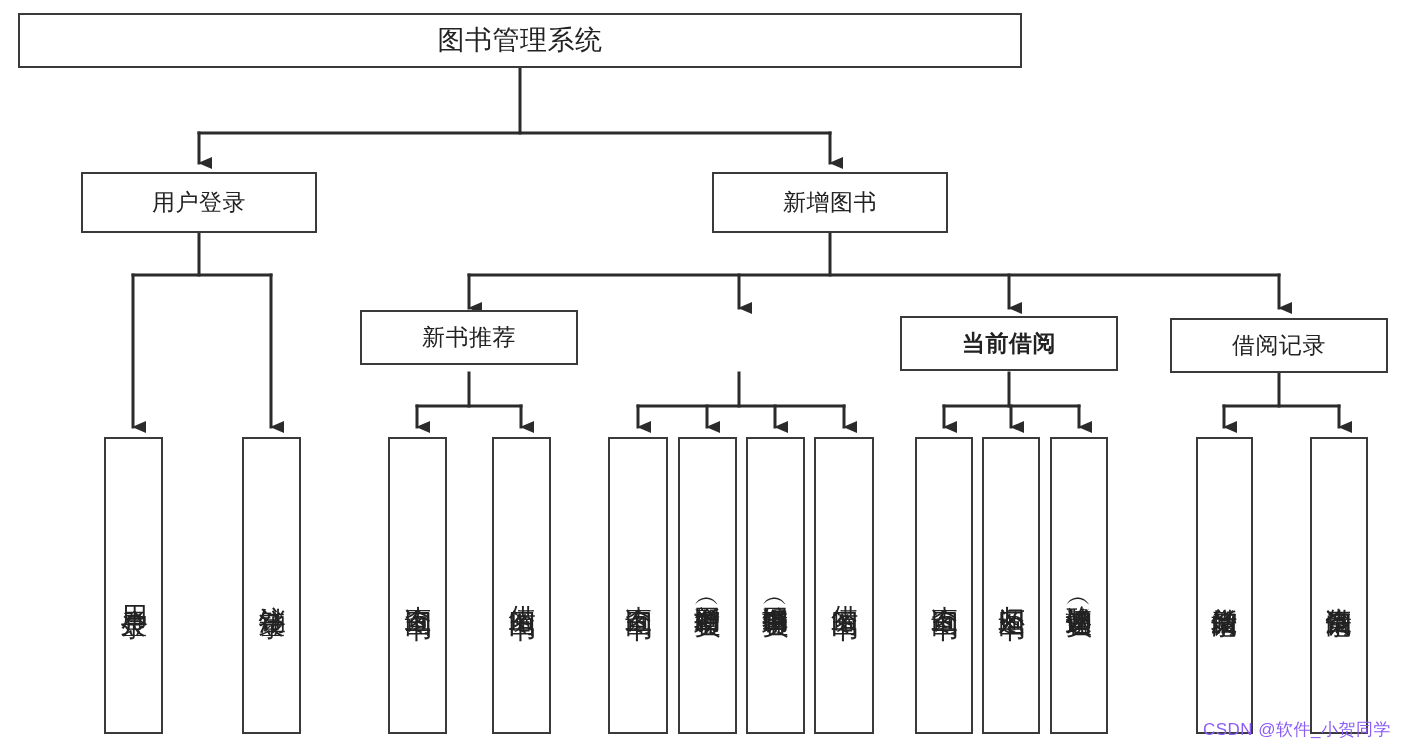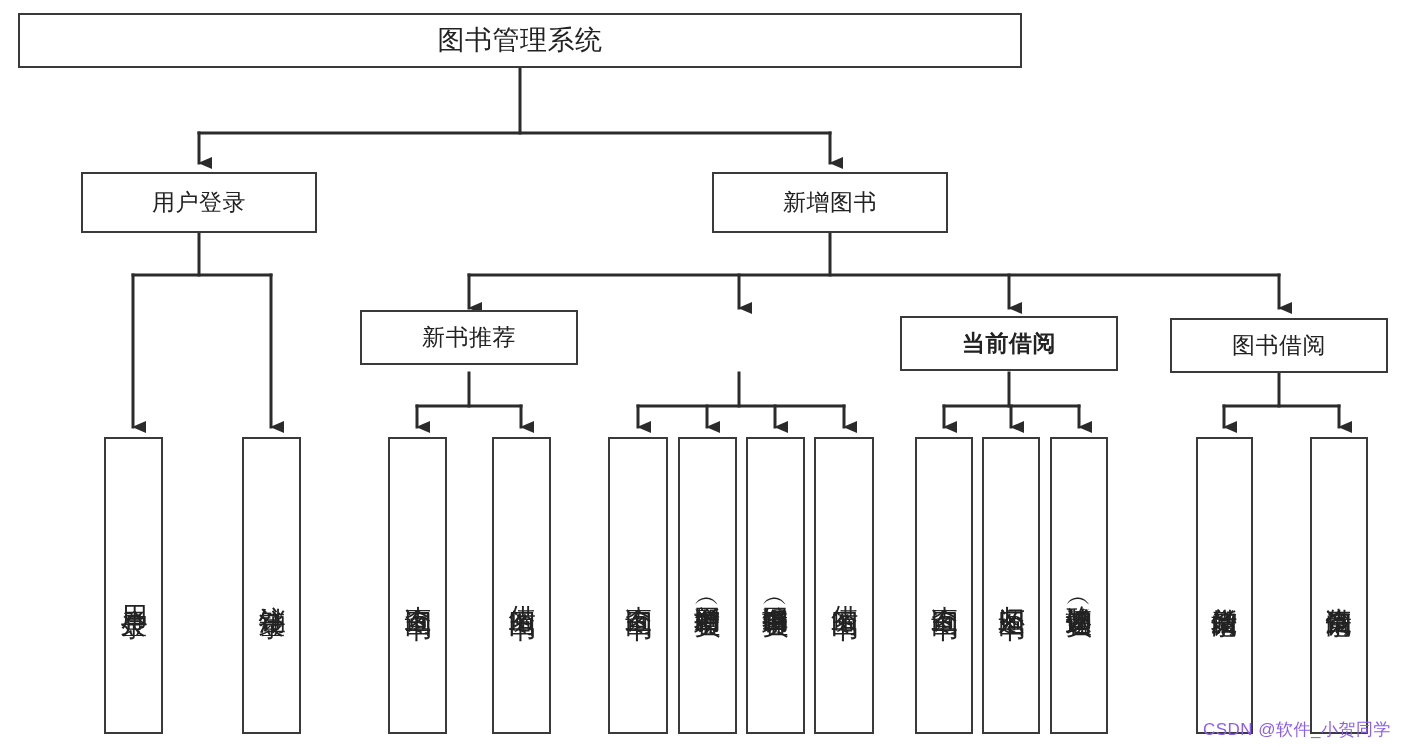--- a/index.html
+++ b/index.html
@@ -151,21 +151,21 @@
     <span class="label">新增图书</span>
   </div>
 
   <div class="node h" style="left:360px; top:310px; width:218px; height:55px;">
     <span class="label">新书推荐</span>
   </div>
   <div class="node h" style="left:900px; top:316px; width:218px; height:55px;font-weight:bold;">
     <span class="label">当前借阅</span>
   </div>
   <div class="node h" style="left:1170px; top:318px; width:218px; height:55px;">
-    <span class="label">图书借阅</span>
+    <span class="label">借阅记录</span>
   </div>
 
   <div class="node v" style="left:104px; top:437px; width:59px; height:297px;">
     <span class="label">用户登录</span>
   </div>
   <div class="node v" style="left:242px; top:437px; width:59px; height:297px;">
     <span class="label">注销登录</span>
   </div>
 
   <div class="node v" style="left:388px; top:437px; width:59px; height:297px;">

